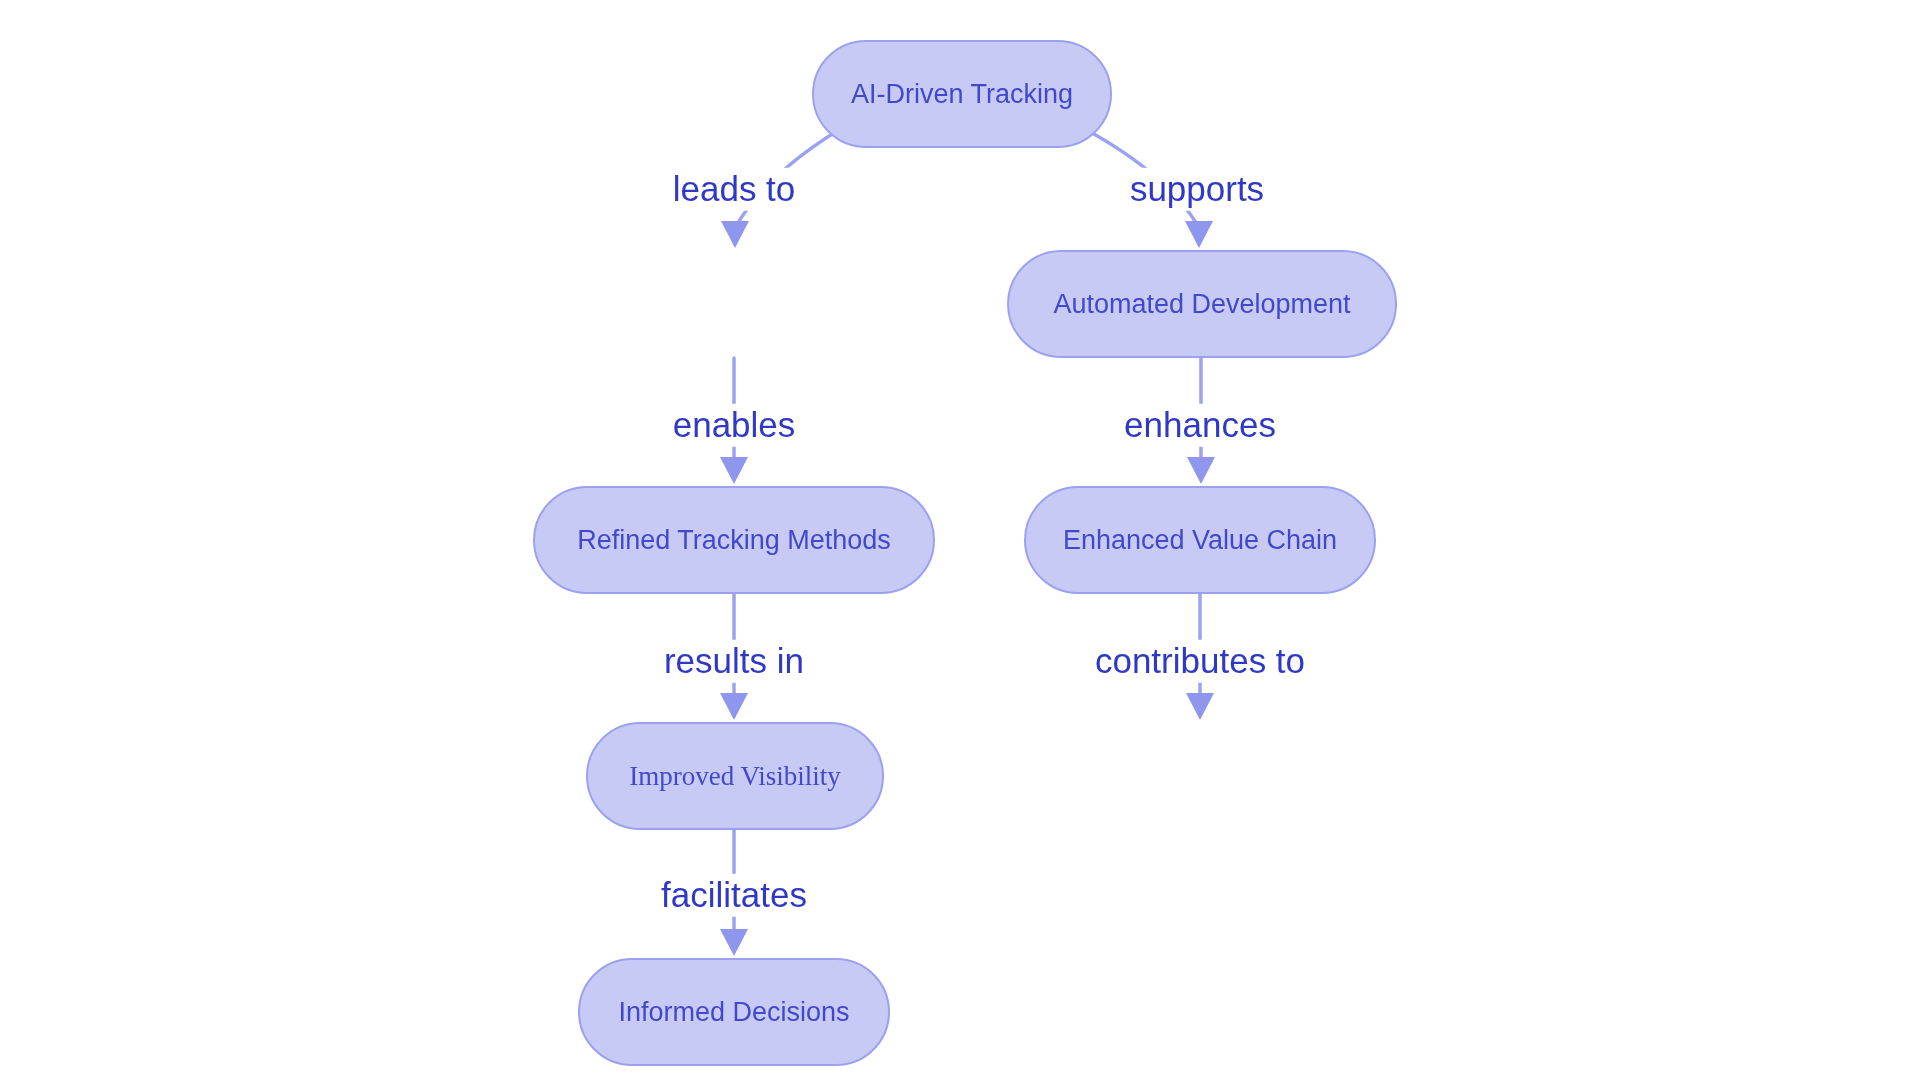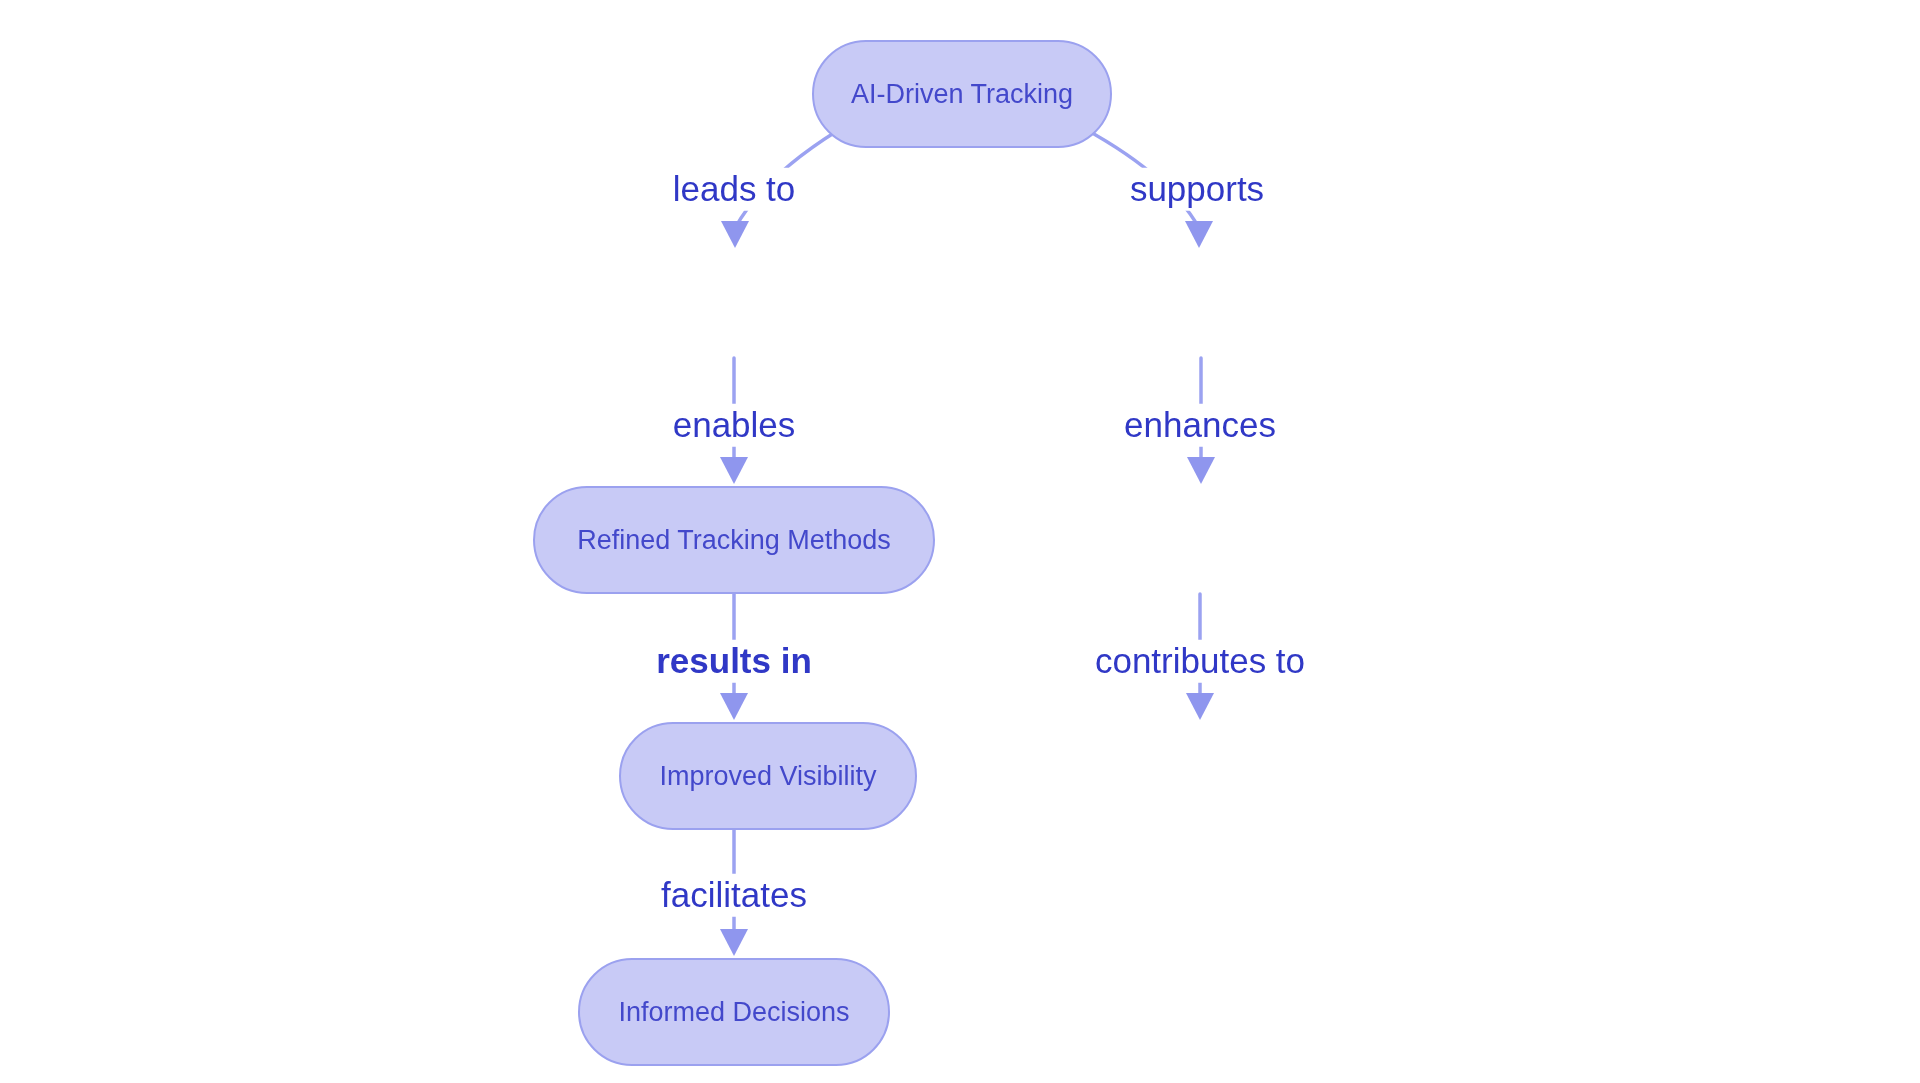--- a/index.html
+++ b/index.html
@@ -46,29 +46,29 @@
     line-height: 1.1;
     padding: 2px 8px;
     white-space: nowrap;
   }
   
   .n0 { left: 812px;  top: 16px;  width: 300px; margin-top: 24px; }
   .n1 { left: 576px;  top: 250px; width: 316px; }
   .n2 { left: 1007px; top: 250px; width: 390px; }
   .n3 { left: 533px;  top: 486px; width: 402px; align-items: center; }
   .n4 { left: 1024px; top: 486px; width: 352px; }
-  .n5 { left: 619px;  top: 722px; width: 298px; }
+  .n5 { left: 586px;  top: 722px; width: 298px; font-family: Liberation Serif, serif; }
   .n6 { left: 1015px; top: 722px; width: 370px; }
   .n7 { left: 578px;  top: 958px; width: 312px; }
   
   .e0 { left: 734px;  top: 189px; }
   .e1 { left: 1197px; top: 189px; }
   .e2 { left: 734px;  top: 425px; }
   .e3 { left: 1200px; top: 425px; }
-  .e4 { left: 734px;  top: 661px; font-weight: bold; }
+  .e4 { left: 734px;  top: 661px; }
   .e5 { left: 1200px; top: 661px; }
   .e6 { left: 734px;  top: 895px; }
   .edge-line {
     fill: none;
     stroke: #9ba2f1;
     stroke-width: 3.5;
     stroke-linecap: round;
   }
   .edge-arrow {
     fill: #8f96ee;
@@ -100,22 +100,28 @@
     <path class="edge-line" d="M 1200 594 L 1200 696"></path>
     <polygon class="edge-arrow" points="1200,720 1186,693 1214,693"></polygon>
 
     <path class="edge-line" d="M 734 830 L 734 932"></path>
     <polygon class="edge-arrow" points="734,956 720,929 748,929"></polygon>
   </svg>
 
   <div class="node n0">
     <span>AI-Driven Tracking</span>
   </div>
+  <div class="node n2">
+    <span>Automated Development</span>
+  </div>
   <div class="node n3">
     <span>Refined Tracking Methods</span>
+  </div>
+  <div class="node n4">
+    <span>Enhanced Value Chain</span>
   </div>
   <div class="node n5">
     <span>Improved Visibility</span>
   </div>
   <div class="node n7">
     <span>Informed Decisions</span>
   </div>
 
   <div class="edge-label e0">leads to</div>
   <div class="edge-label e1">supports</div>

